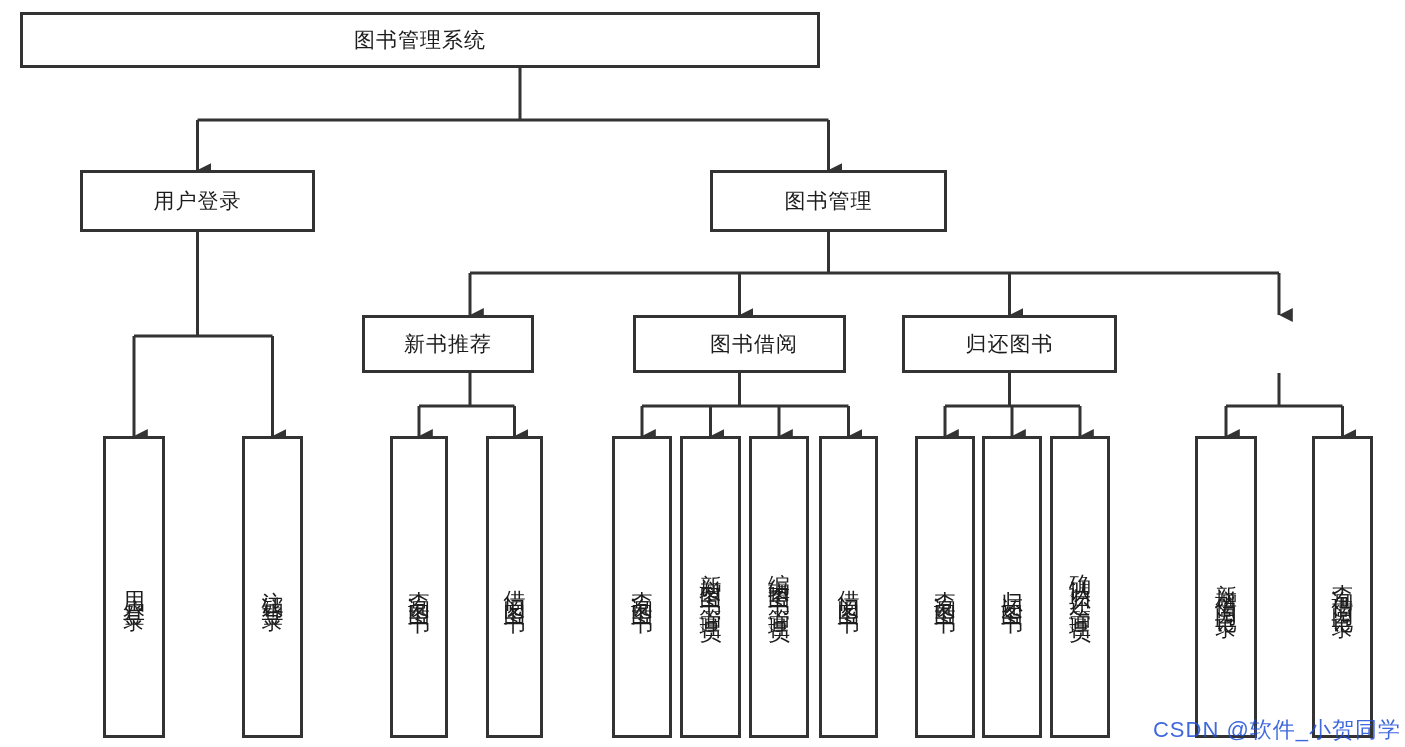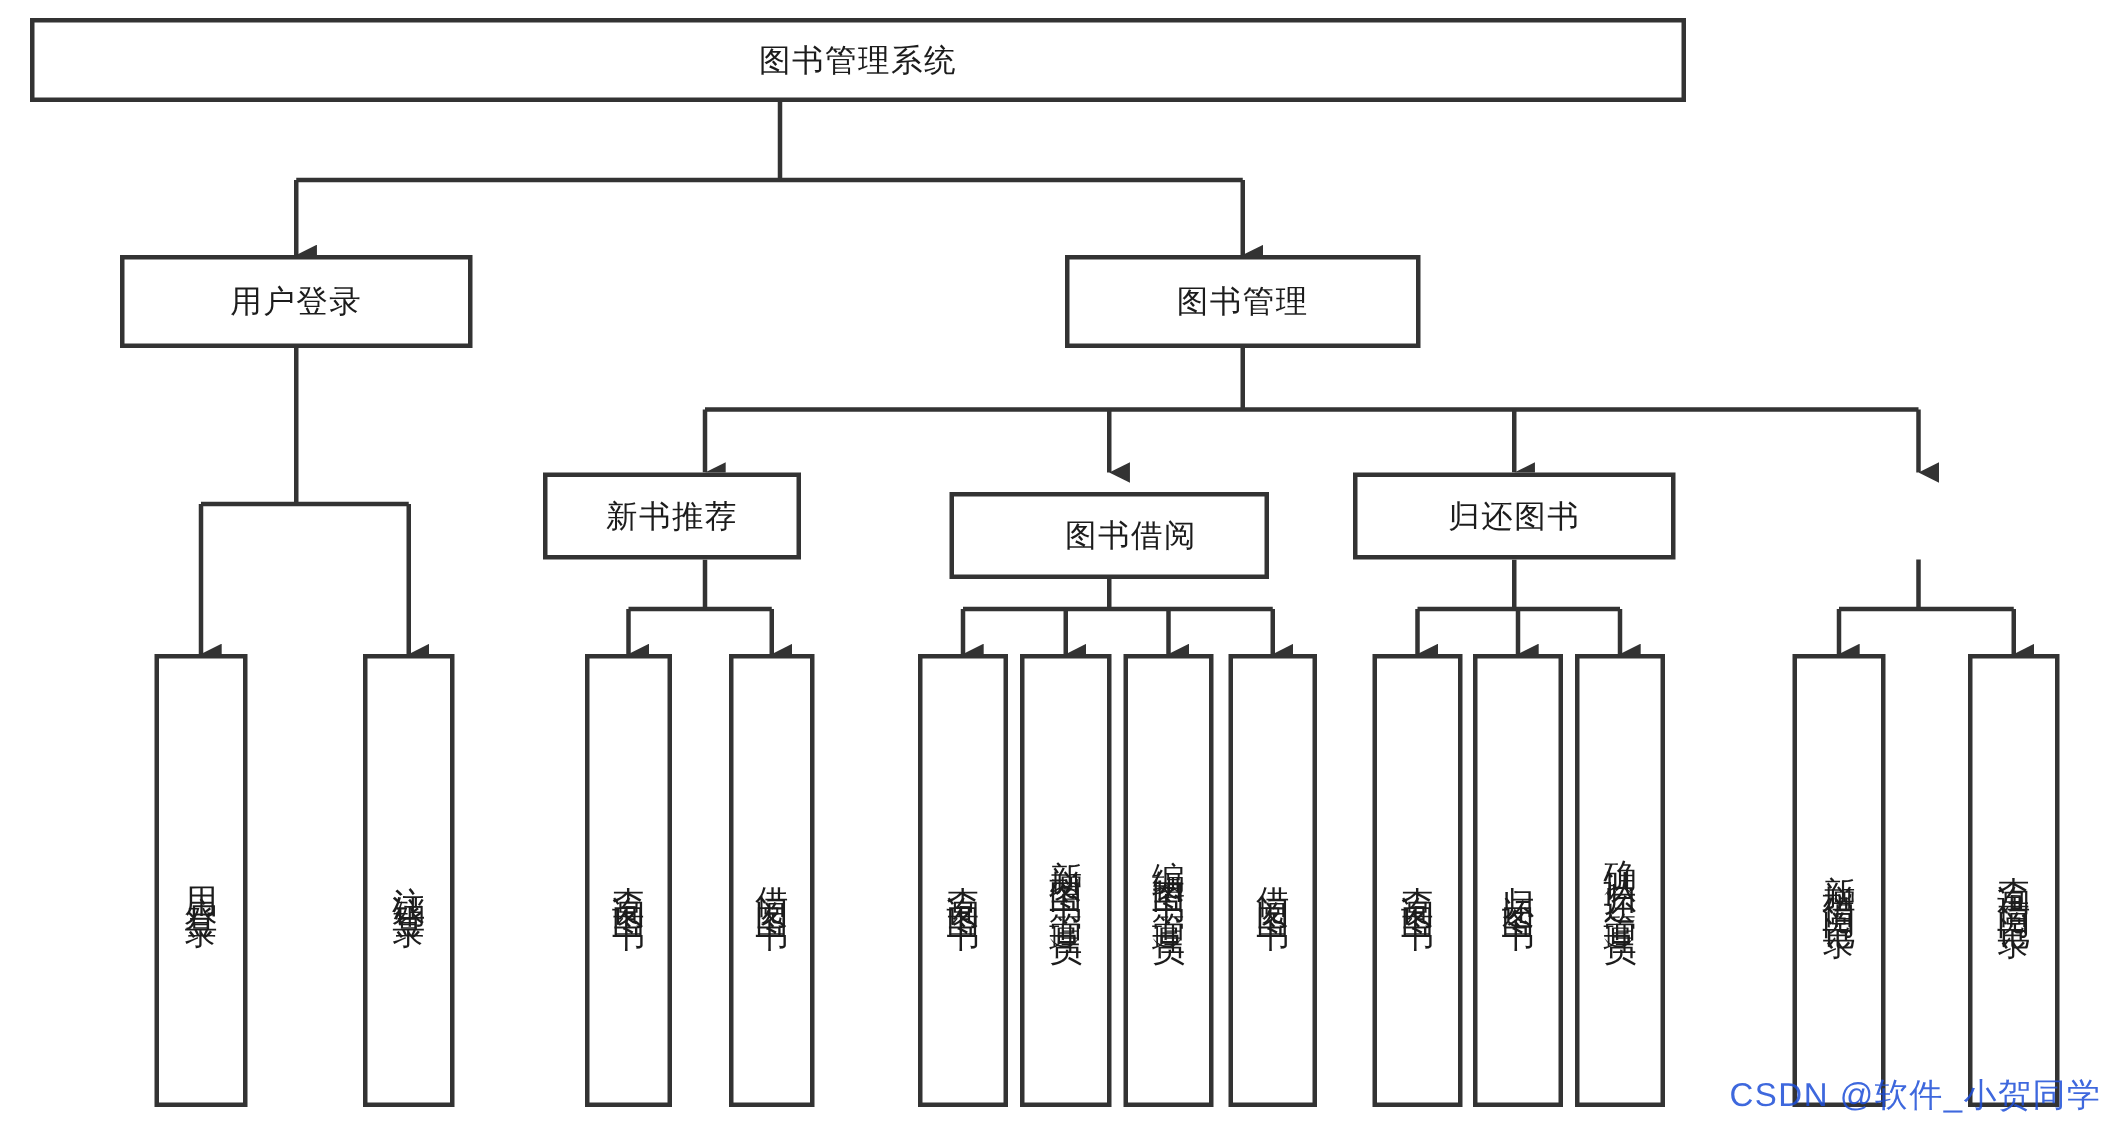--- a/index.html
+++ b/index.html
@@ -97,35 +97,35 @@
       <line x1="945" y1="406" x2="945" y2="436" marker-end="url(#arrow)"></line>
       <line x1="1012" y1="406" x2="1012" y2="436" marker-end="url(#arrow)"></line>
       <line x1="1080" y1="406" x2="1080" y2="436" marker-end="url(#arrow)"></line>
 
       <path d="M1279,373 V406 M1226,406 H1342.5"></path>
       <line x1="1226" y1="406" x2="1226" y2="436" marker-end="url(#arrow)"></line>
       <line x1="1342.5" y1="406" x2="1342.5" y2="436" marker-end="url(#arrow)"></line>
     </g>
   </svg>
 
-  <div class="node h" style="left:20px; top:12px; width:1104px; height:56px;">
+  <div class="node h" style="left:20px; top:12px; width:800px; height:56px;">
     <span>图书管理系统</span>
   </div>
 
   <div class="node h" style="left:80px; top:170px; width:235px; height:62px;">
     <span>用户登录</span>
   </div>
   <div class="node h" style="left:710px; top:170px; width:237px; height:62px;text-align:center;">
     <span>图书管理</span>
   </div>
 
   <div class="node h" style="left:362px; top:315px; width:172px; height:58px;">
     <span>新书推荐</span>
   </div>
-  <div class="node h" style="left:633px; top:328px; width:213px; height:58px;padding-left:29px;">
+  <div class="node h" style="left:633px; top:315px; width:213px; height:58px;padding-left:29px;">
     <span>图书借阅</span>
   </div>
   <div class="node h" style="left:902px; top:315px; width:215px; height:58px;">
     <span>归还图书</span>
   </div>
 
   <div class="node v" style="left:103px; top:436px; width:62px; height:302px;">
     <span>用户登录</span>
   </div>
   <div class="node v" style="left:242px; top:436px; width:61px; height:302px;">

